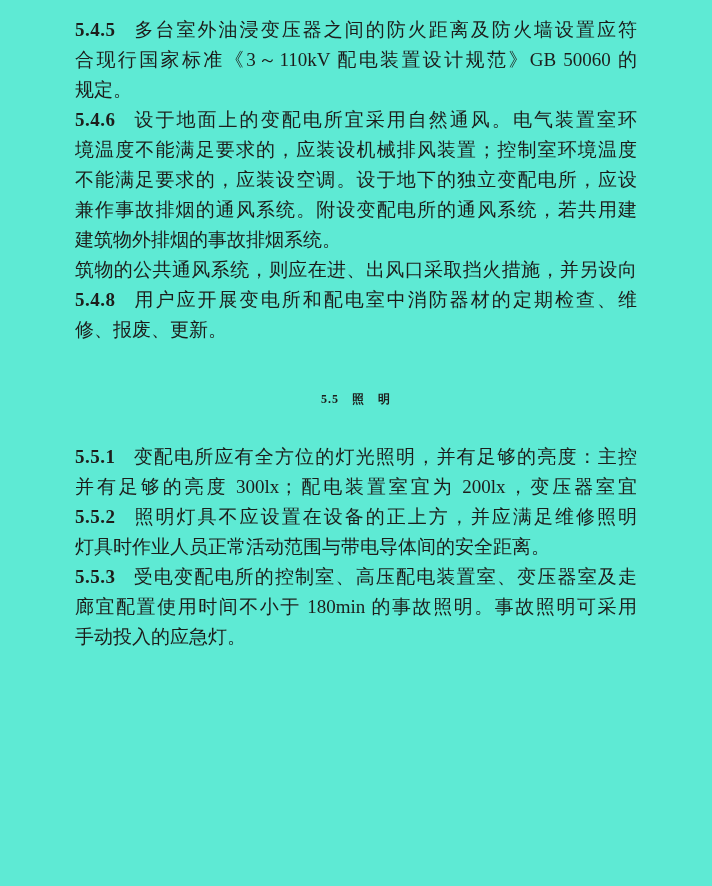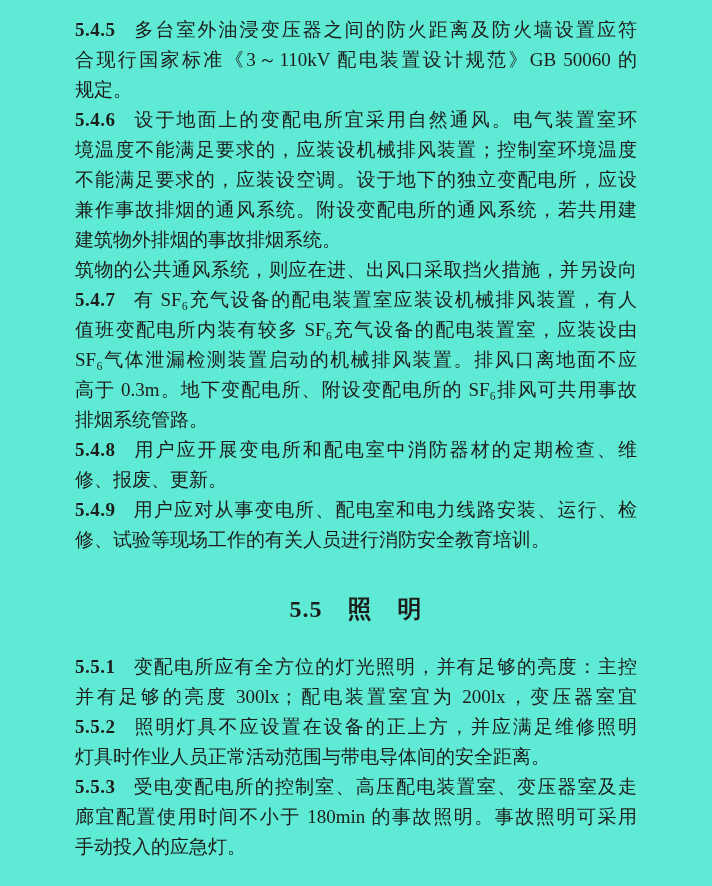--- a/index.html
+++ b/index.html
@@ -33,21 +33,21 @@
     text-align-last: left;
   }
   .clause-num {
     font-weight: bold;
     margin-right: 17px;
     letter-spacing: 0.5px;
     white-space: nowrap;
   }
   .heading {
     font-weight: bold;
-    font-size: 24px;
+    font-size: 12px;
     line-height: 30px;
     height: 30px;
     text-align: right;
     text-align-last: center;
     margin-top: 39px;
     margin-bottom: 28px;
     letter-spacing: 1px;
   }
 </style>
 </head>
@@ -62,33 +62,22 @@
       </div>
       <div class="para">
         <div class="line"><span class="clause-num">5.4.6</span><span>设于地面上的变配电所宜采用自然通风。电气装置室环</span></div>
         <div class="line">境温度不能满足要求的，应装设机械排风装置；控制室环境温度</div>
         <div class="line">不能满足要求的，应装设空调。设于地下的独立变配电所，应设</div>
         <div class="line">兼作事故排烟的通风系统。附设变配电所的通风系统，若共用建</div>
         <div class="line last">建筑物外排烟的事故排烟系统。</div>
         <div class="line">筑物的公共通风系统，则应在进、出风口采取挡火措施，并另设向</div>
       </div>
       <div class="para">
-        <div class="line"><span class="clause-num">5.4.7</span><span>有 SF₆充气设备的配电装置室应装设机械排风装置，有人</span></div>
-        <div class="line">值班变配电所内装有较多 SF₆充气设备的配电装置室，应装设由</div>
-        <div class="line">SF₆气体泄漏检测装置启动的机械排风装置。排风口离地面不应</div>
-        <div class="line">高于 0.3m。地下变配电所、附设变配电所的 SF₆排风可共用事故</div>
-        <div class="line last">排烟系统管路。</div>
-      </div>
-      <div class="para">
         <div class="line"><span class="clause-num">5.4.8</span><span>用户应开展变电所和配电室中消防器材的定期检查、维</span></div>
         <div class="line last">修、报废、更新。</div>
-      </div>
-      <div class="para">
-        <div class="line"><span class="clause-num">5.4.9</span><span>用户应对从事变电所、配电室和电力线路安装、运行、检</span></div>
-        <div class="line last">修、试验等现场工作的有关人员进行消防安全教育培训。</div>
       </div>
       <div class="heading">5.5　照　明</div>
       <div class="para">
         <div class="line"><span class="clause-num">5.5.1</span><span>变配电所应有全方位的灯光照明，并有足够的亮度：主控</span></div>
         <div class="line">并有足够的亮度 300lx；配电装置室宜为 200lx，变压器室宜</div>
       </div>
       <div class="para">
         <div class="line"><span class="clause-num">5.5.2</span><span>照明灯具不应设置在设备的正上方，并应满足维修照明</span></div>
         <div class="line last">灯具时作业人员正常活动范围与带电导体间的安全距离。</div>
       </div>

